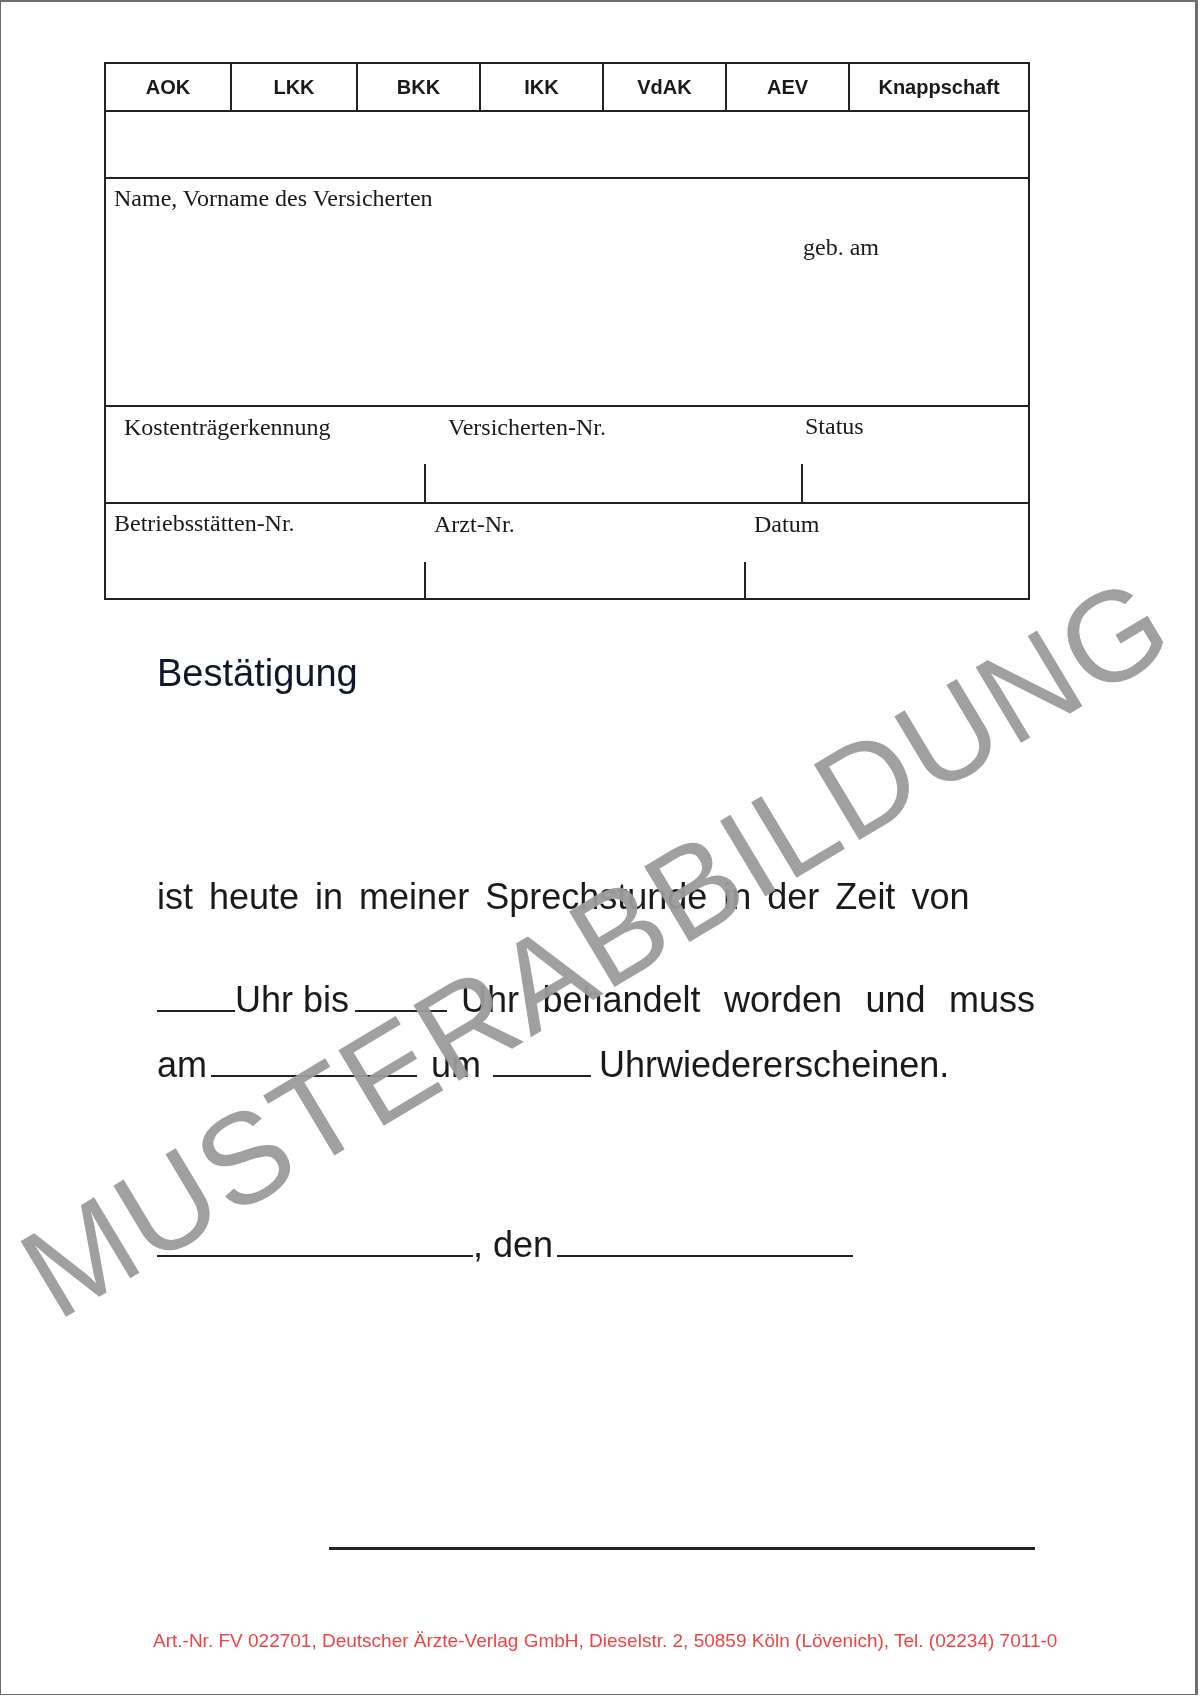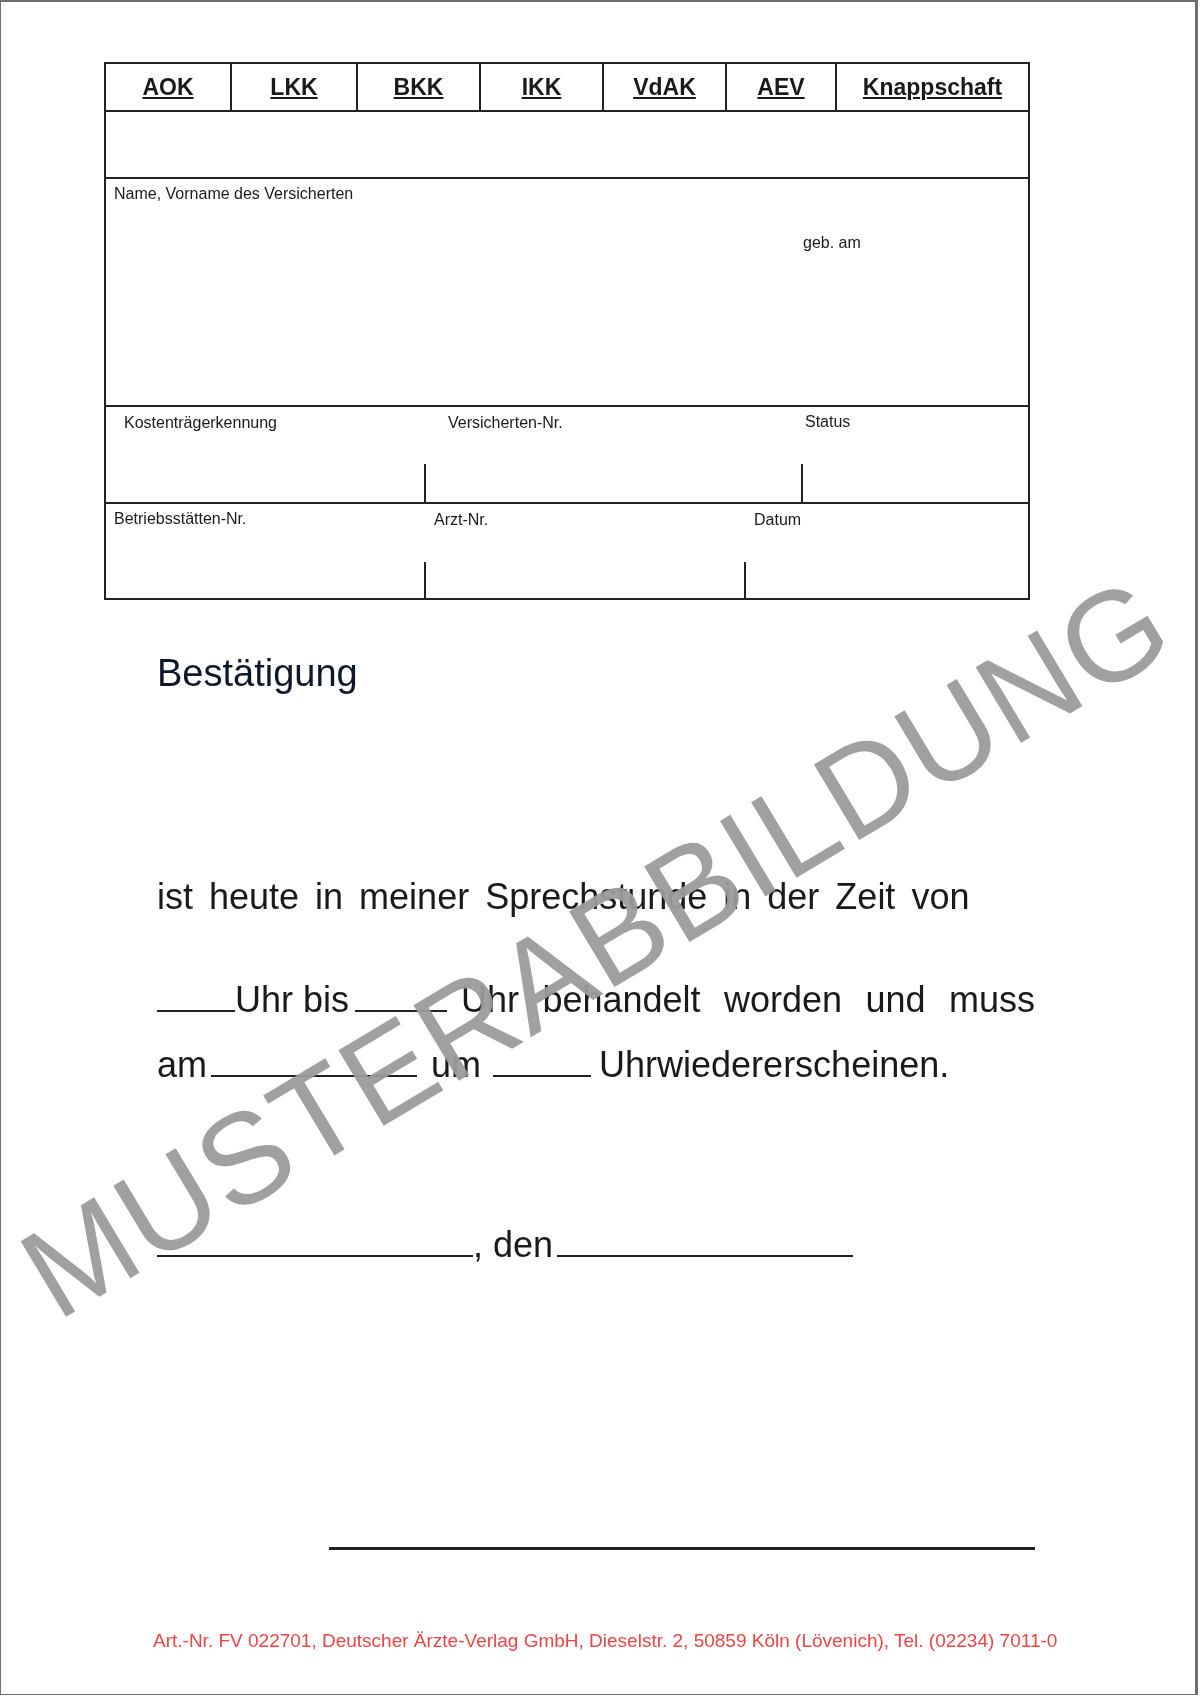--- a/index.html
+++ b/index.html
@@ -6,24 +6,24 @@
   body { width: 1200px; height: 1697px; position: relative; overflow: hidden;
          font-family: "Liberation Sans", sans-serif; color: #1a1a1a; }
   .page { position: absolute; left: 0; top: 0; width: 1198px; height: 1695px;
           border: 1px solid #6e6e6e; border-right-width: 3px; border-top-width: 2px; box-sizing: border-box; background: #fff; }
 
   
   .form { position: absolute; left: 103px; top: 60px; width: 926px; height: 538px;
           border: 2px solid #222; box-sizing: border-box; }
   .hdr-row { position: absolute; left: 0; top: 0; width: 100%; height: 46px; border-bottom: 2px solid #222; display: flex; }
   .hdr-cell { border-right: 2px solid #222; display: flex; align-items: center; justify-content: center;
-              font-weight: bold; font-size: 23px; color: #1a1a1a; box-sizing: border-box; text-decoration: underline; }
+              font-weight: bold; font-size: 20px; color: #1a1a1a; box-sizing: border-box; }
   .hdr-cell:last-child { border-right: none; }
   .line-h { position: absolute; left: 0; width: 100%; height: 0; border-top: 2px solid #222; }
-  .label { position: absolute; font-size: 16px; color: #1a1a1a; white-space: nowrap; }
+  .label { position: absolute; font-size: 24px; color: #1a1a1a; white-space: nowrap; font-family: Liberation Serif, serif; }
   .tick { position: absolute; width: 0; border-left: 2px solid #222; }
 
   
   .title { position: absolute; left: 156px; top: 650px; font-size: 38px; color: #0f172a; white-space: nowrap; }
   .para { position: absolute; left: 156px; font-size: 36px; color: #1a1a1a; white-space: nowrap; }
   .line-para { display: flex; justify-content: space-between; width: 878px; }
   .blank { display: inline-block; border-bottom: 2px solid #222; height: 30px; vertical-align: baseline; }
 
   .sig-line { position: absolute; left: 328px; top: 1545px; width: 706px; border-top: 3px solid #222; }
   .footer { position: absolute; left: 104px; top: 1628px; font-size: 19px; color: #ef4444; white-space: nowrap; margin-left: 48px; }
@@ -38,21 +38,21 @@
 
 <div class="page">
 
   <div class="form">
     <div class="hdr-row">
       <div class="hdr-cell" style="width:126px">AOK</div>
       <div class="hdr-cell" style="width:126px">LKK</div>
       <div class="hdr-cell" style="width:123px">BKK</div>
       <div class="hdr-cell" style="width:123px">IKK</div>
       <div class="hdr-cell" style="width:123px">VdAK</div>
-      <div class="hdr-cell" style="width:110px">AEV</div>
+      <div class="hdr-cell" style="width:123px">AEV</div>
       <div class="hdr-cell" style="flex:1">Knappschaft</div>
     </div>
 
     <div style="position:absolute;left:0;top:46px;width:100%;height:68px;"></div>
     <div class="line-h" style="top:113px"></div>
 
     <div style="position:absolute;left:0;top:115px;width:100%;height:226px;"></div>
     <span class="label" style="left:8px;top:121px">Name, Vorname des Versicherten</span>
     <span class="label" style="left:697px;top:170px">geb. am</span>
     <div class="line-h" style="top:341px"></div>

